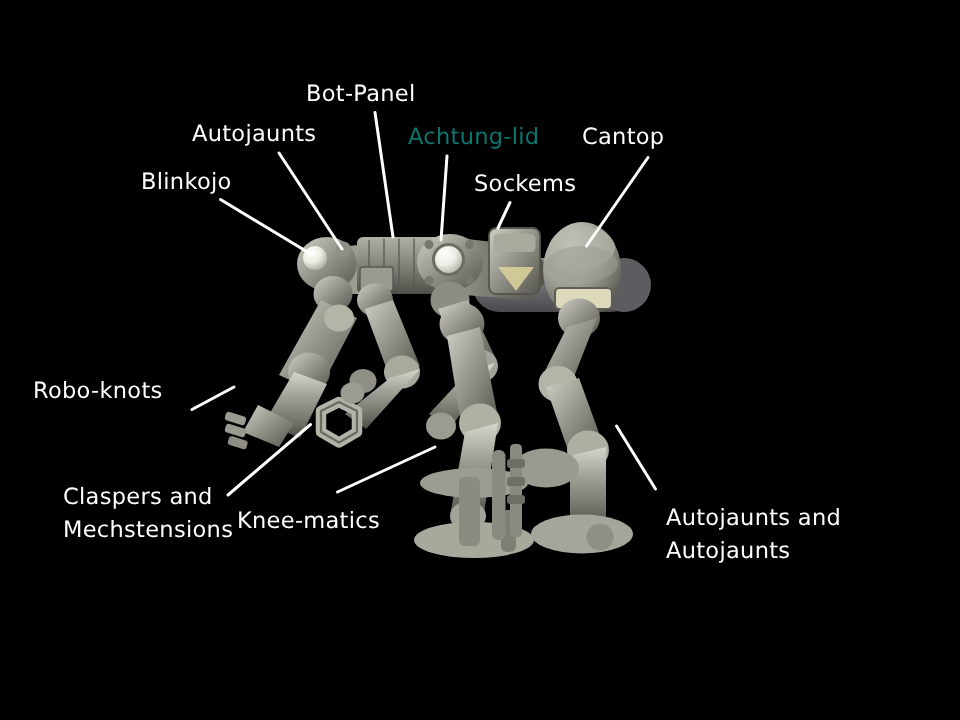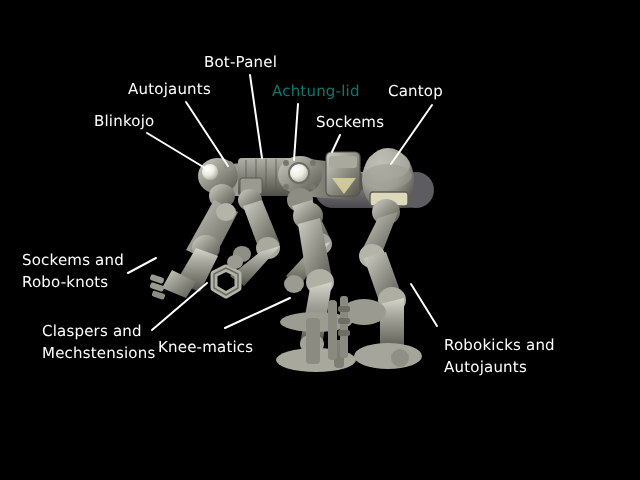--- a/index.html
+++ b/index.html
@@ -211,19 +211,19 @@
       <line x1="437" y1="326" x2="411" y2="284" class="leader" stroke="#ffffff"></line>
     </svg>
 
   <div id="labels">
       <div class="label" style="left: 78px; top: 112px; color: rgb(255, 255, 255); margin-left: 16px;"><div>Blinkojo</div></div>
       <div class="label" style="left: 128px; top: 80px; color: rgb(255, 255, 255);"><div>Autojaunts</div></div>
       <div class="label" style="left: 204px; top: 53px; color: rgb(255, 255, 255);"><div>Bot-Panel</div></div>
       <div class="label" style="left: 272px; top: 82px; color: #0f766e;"><div>Achtung-lid</div></div>
       <div class="label" style="left: 316px; top: 113px; color: rgb(255, 255, 255);"><div>Sockems</div></div>
       <div class="label" style="left: 388px; top: 82px; color: rgb(255, 255, 255);"><div>Cantop</div></div>
-      <div class="label two" style="left: 22px; top: 249px; color: rgb(255, 255, 255);"><div>Sockems and</div><div>Robo-knots</div></div>
+      <div class="label two" style="left: 22px; top: 249px; color: rgb(255, 255, 255);"><div>Robo-knots</div></div>
       <div class="label two" style="left: 26px; top: 320px; color: rgb(255, 255, 255); margin-left: 16px;"><div>Claspers and</div><div>Mechstensions</div></div>
       <div class="label two" style="left: 158px; top: 336px; color: rgb(255, 255, 255);"><div>Knee-matics</div></div>
-      <div class="label two" style="left: 444px; top: 334px; color: rgb(255, 255, 255);"><div>Robokicks and</div><div>Autojaunts</div></div>
+      <div class="label two" style="left: 444px; top: 334px; color: rgb(255, 255, 255);"><div>Autojaunts and</div><div>Autojaunts</div></div>
     </div>
 
 </div>
 
 </body></html>

